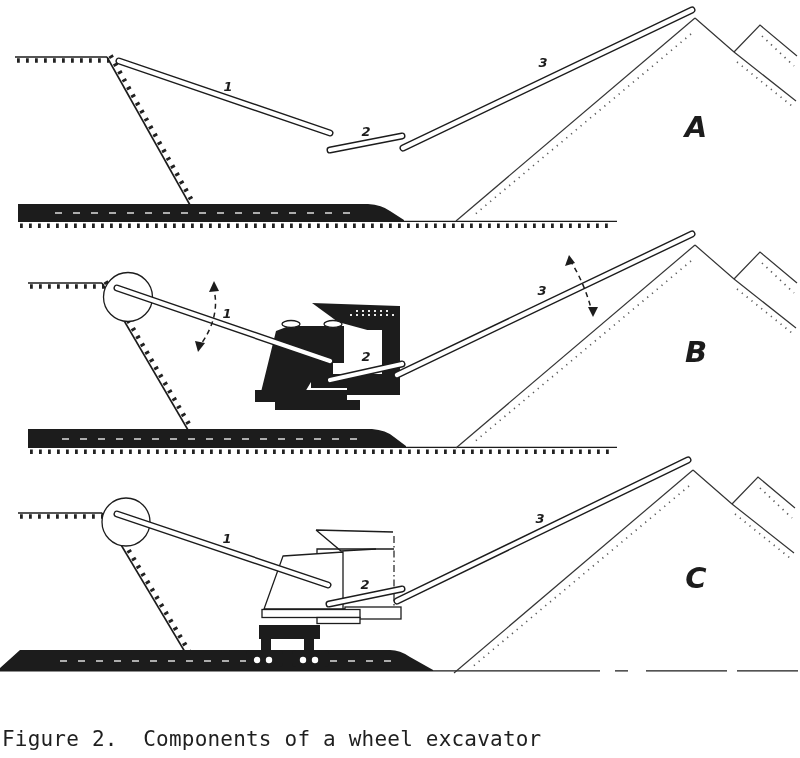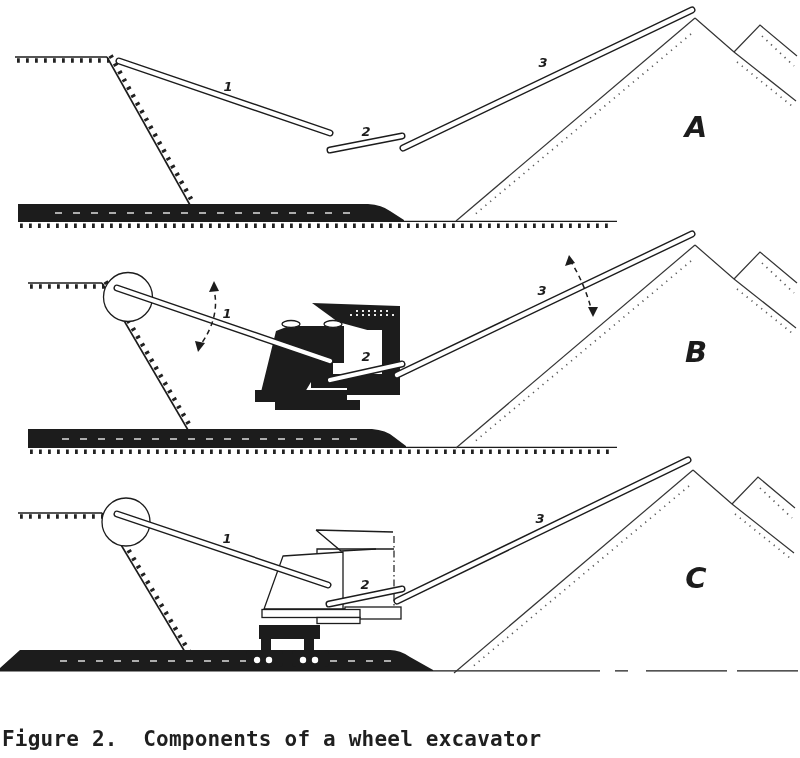--- a/index.html
+++ b/index.html
@@ -21,21 +21,21 @@
   .streak     {stroke:#ffffff;fill:none;stroke-width:1.7;stroke-dasharray:7 11;opacity:.85;}
   .speck      {stroke:#ffffff;fill:none;stroke-width:2;stroke-dasharray:2 4;opacity:.9;}
   .dashline   {stroke:#1c1c1c;fill:none;stroke-width:1.5;stroke-dasharray:5 4;}
   .dashdot    {stroke:#1c1c1c;fill:none;stroke-width:1.2;stroke-dasharray:7 3 1.5 3;}
   .arrow      {fill:#1c1c1c;stroke:none;}
   text.plabel {font-family:"DejaVu Sans",sans-serif;font-style:italic;font-weight:600;
                font-size:13px;fill:#1c1c1c;text-anchor:middle;}
   text.pletter{font-family:"DejaVu Sans",sans-serif;font-style:italic;font-weight:600;
                font-size:29px;fill:#1c1c1c;text-anchor:middle;}
   #caption{position:absolute;left:2px;top:727px;white-space:pre;color:#1f1f1f;
-           font-family:"DejaVu Sans Mono",monospace;font-size:21px;letter-spacing:.2px;font-weight:bold;}
+           font-family:"DejaVu Sans Mono",monospace;font-size:21px;letter-spacing:.2px;}
 </style>
 </head>
 <body>
 
 <div id="page">
 <svg width="800" height="758" viewBox="0 0 800 758">
 
   <defs>
     <g id="pile">
       <path class="pile-line" d="M0,0 L-239,203"></path>

